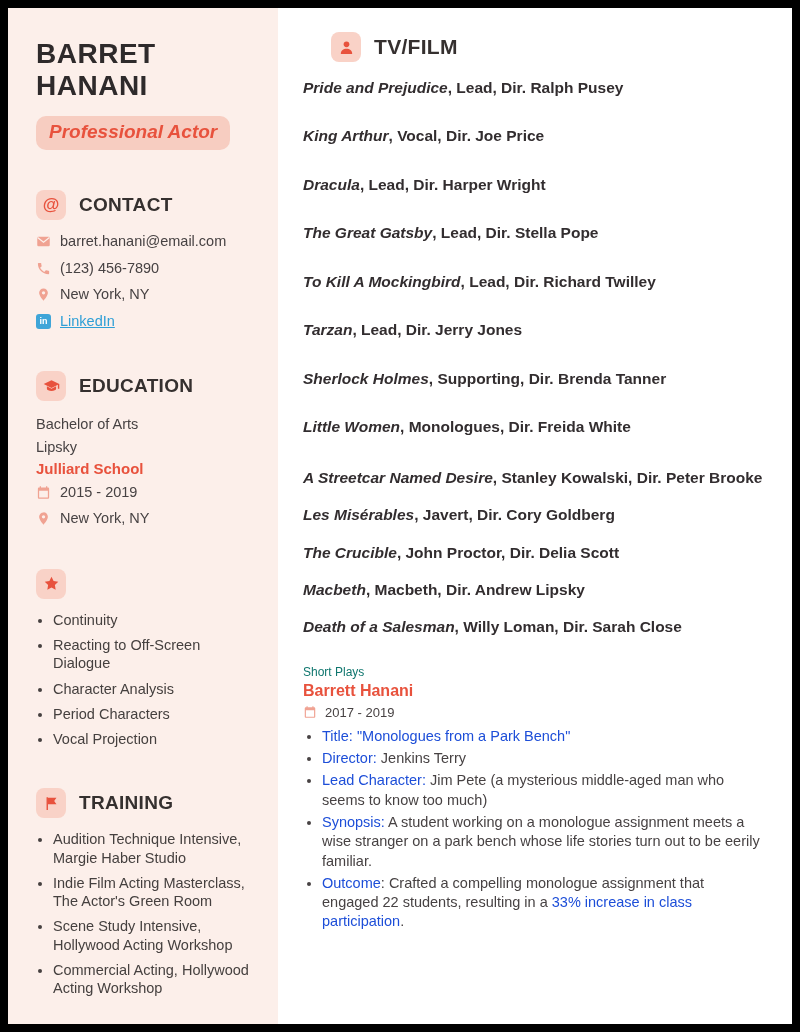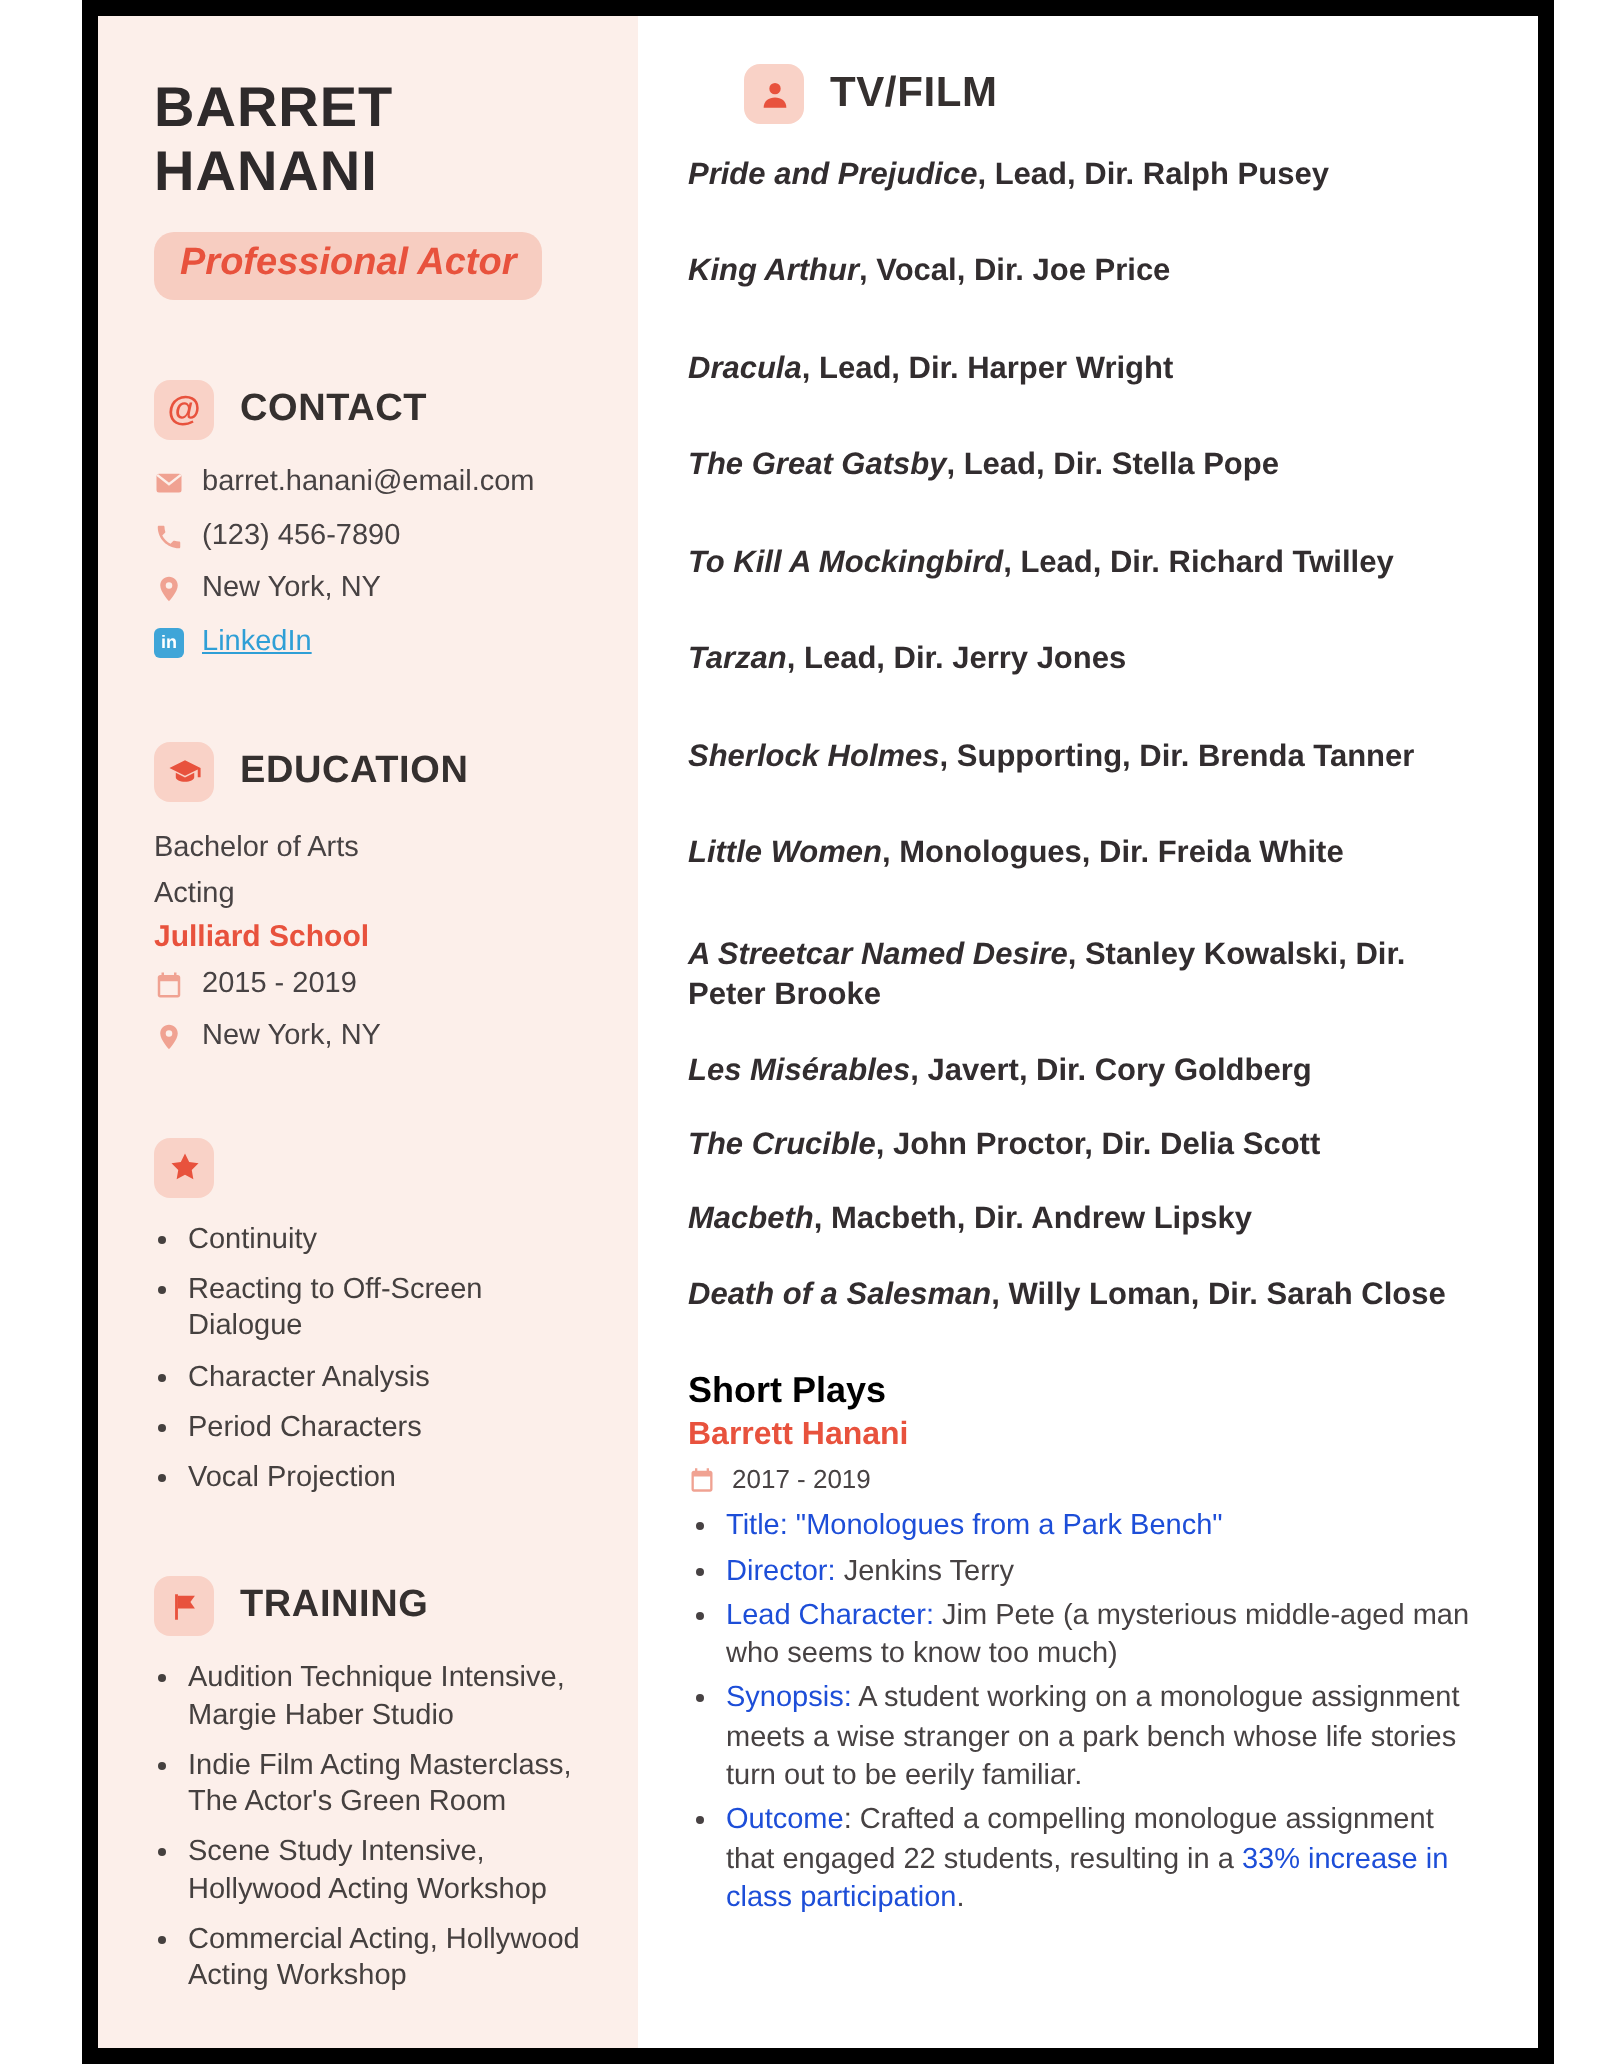--- a/index.html
+++ b/index.html
@@ -1,17 +1,17 @@
 <!DOCTYPE html>
 <html><head>
 <meta charset="utf-8">
 <style>
   html,body{margin:0;padding:0;background:#fff;}
-  .page{width:736px;height:1032px;box-sizing:border-box;border:8px solid #000;
-        display:flex;background:#fff;font-family:"Liberation Sans",sans-serif;overflow:hidden;margin-left:41px;}
+  .page{width:800px;height:1032px;box-sizing:border-box;border:8px solid #000;
+        display:flex;background:#fff;font-family:"Liberation Sans",sans-serif;overflow:hidden;}
   
   .sidebar{flex:0 0 270px;width:270px;background:#fcefea;box-sizing:border-box;
            padding:30px 20px 18px 28px;}
   .name{margin:0;font-size:28px;font-weight:800;color:#2e2a2b;line-height:1.16;letter-spacing:.5px;}
   .badge{display:inline-block;margin-top:13px;background:#f7cdc1;color:#e8523d;
          font-style:italic;font-weight:800;font-size:19px;padding:5px 13px 7px;border-radius:10px;}
   .sec-head{display:flex;align-items:center;gap:13px;margin:0 0 12px 0;}
   .chip{width:30px;height:30px;flex:0 0 30px;border-radius:8px;background:#f9d2c7;color:#e8523d;
         display:flex;align-items:center;justify-content:center;font-weight:800;font-size:17px;}
   .chip svg{width:17px;height:17px;fill:#e8523d;}
@@ -28,21 +28,21 @@
   ul.sb-list li{font-size:14.5px;color:#45403f;line-height:1.26;margin-bottom:7px;}
   
   .main{flex:1;box-sizing:border-box;padding:24px 28px 18px 25px;background:#fff;}
   .main h2{font-size:21px;}
   .main .sec-head{margin-bottom:16px;padding-left:28px;}
   .credit{font-size:15.5px;font-weight:700;color:#322d2f;line-height:1.32;}
   .credit .t{font-style:italic;}
   .tv-list .credit{margin-bottom:28px;}
   .stage-list .credit{margin-bottom:17px;}
   .stage-sec{margin-top:30px;}
-  .sp-title{font-size:18px;font-weight:700;color:#000000;margin:27px 0 3px 0;}
+  .sp-title{font-size:12px;font-weight:400;color:#0f766e;margin:27px 0 3px 0;}
   .sp-person{font-size:16px;font-weight:700;color:#e8523d;margin:0 0 5px 0;}
   .sp-dates{display:flex;align-items:center;gap:8px;font-size:13px;color:#474243;margin-bottom:7px;}
   .sp-dates svg{width:14px;height:14px;fill:#f0a292;}
   ul.sp-list{margin:0;padding-left:19px;}
   ul.sp-list li{font-size:14.5px;color:#474243;line-height:1.33;margin-bottom:3px;}
   .b{font-weight:400;color:#1d4ed8;}
 </style>
 </head>
 <body>
 
@@ -98,21 +98,21 @@
       <div class="sec-head">
         <span class="chip">
             <svg viewBox="0 0 24 24">
               <path d="M12 3 1 8.5 12 14l9-4.5V15h2V8.5L12 3z"></path>
               <path d="M5.5 11.8V15c0 1.8 2.9 3.2 6.5 3.2s6.5-1.4 6.5-3.2v-3.2L12 15.2l-6.5-3.4z"></path>
             </svg>
           </span>
         <h2>EDUCATION</h2>
       </div>
       <div class="edu-line">Bachelor of Arts</div>
-      <div class="edu-line">Acting</div>
+      <div class="edu-line">Lipsky</div>
       <div class="edu-school">Julliard School</div>
       <div class="row">
         <span style="display:flex">
             <svg viewBox="0 0 24 24">
               <path d="M19 4h-1V2h-2v2H8V2H6v2H5C3.9 4 3 4.9 3 6v14c0 1.1.9 2 2 2h14c1.1 0 2-.9 2-2V6c0-1.1-.9-2-2-2zm0 16H5V9h14v11z"></path>
               <rect x="7" y="11" width="3" height="3" fill="#fcefea"></rect>
               <rect x="11" y="11" width="3" height="3" fill="#fcefea" opacity=".01"></rect>
             </svg>
           </span>
         <span>2015 - 2019</span>

